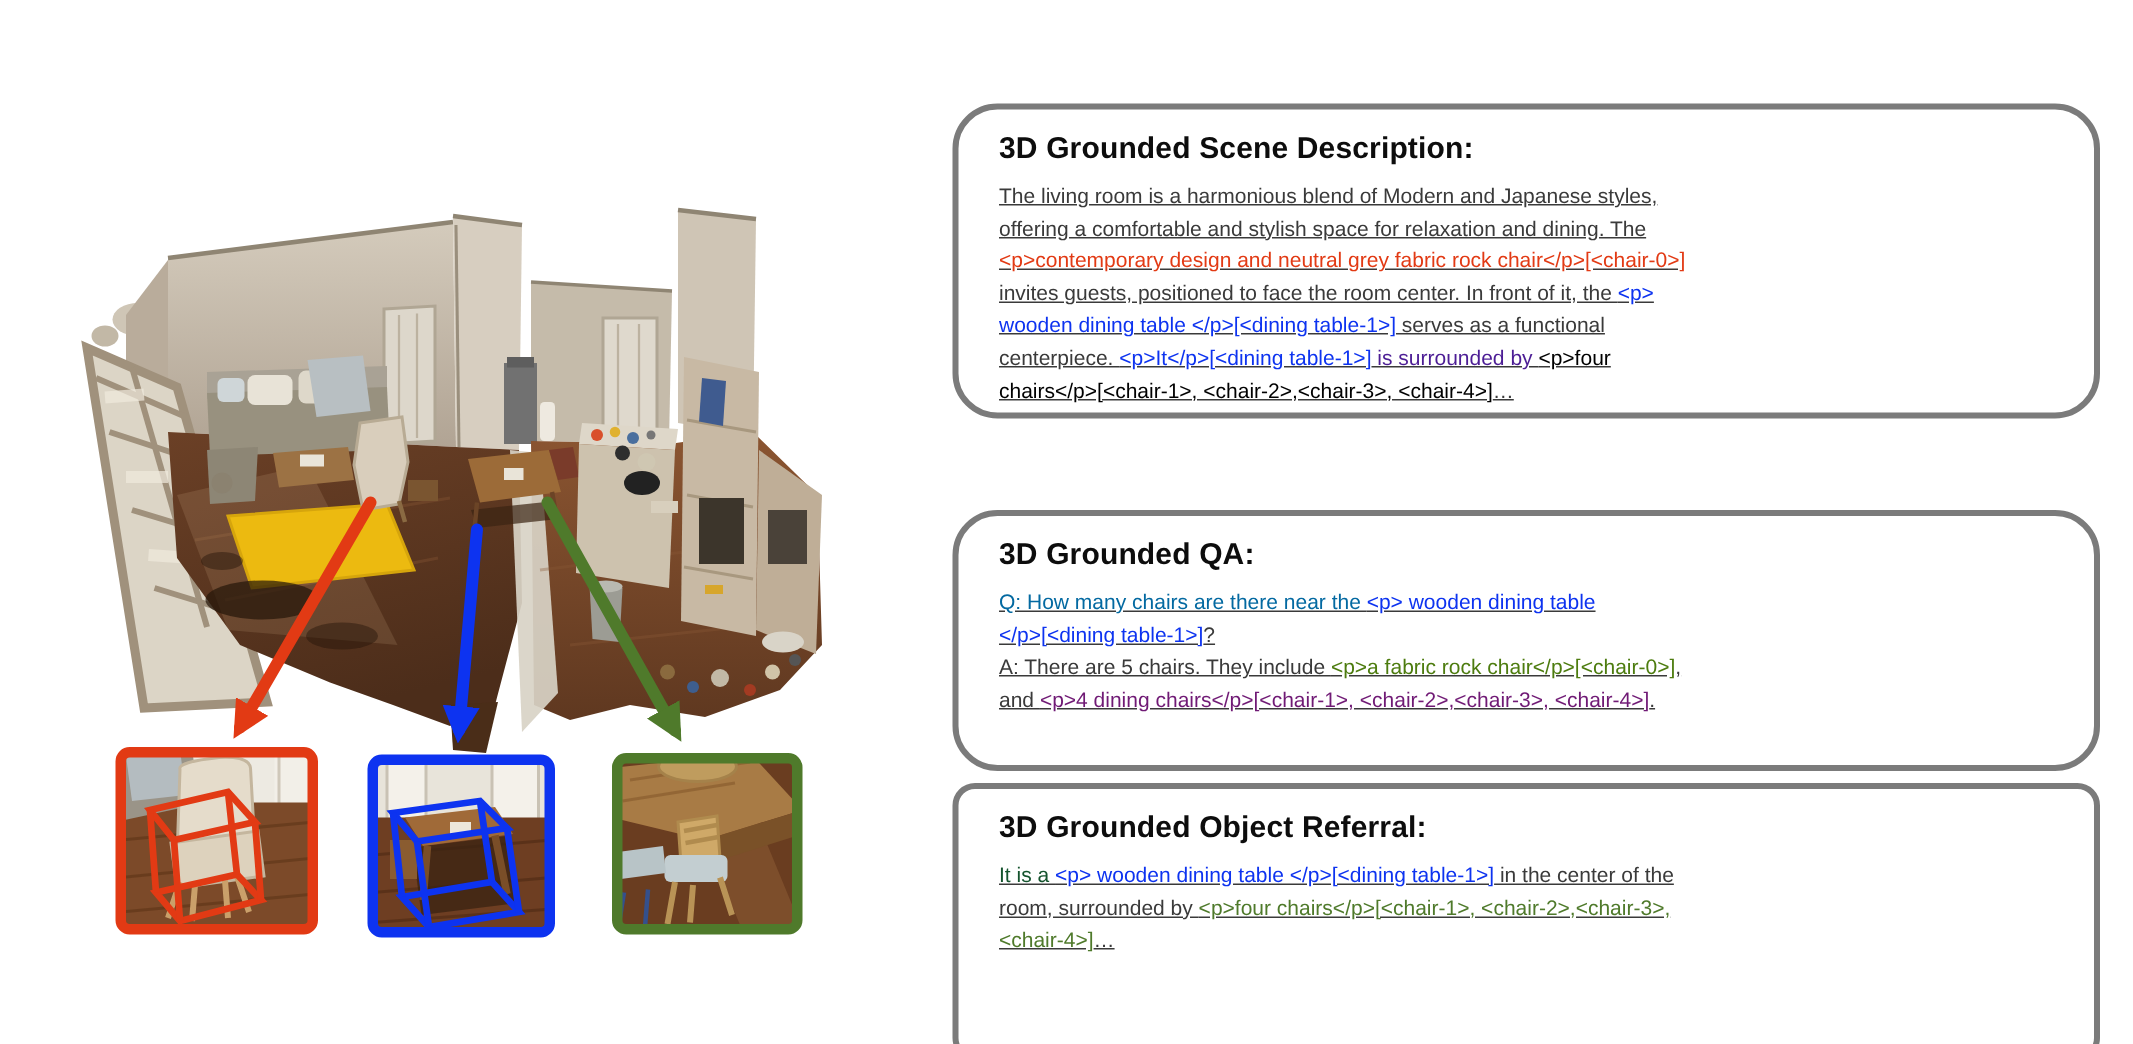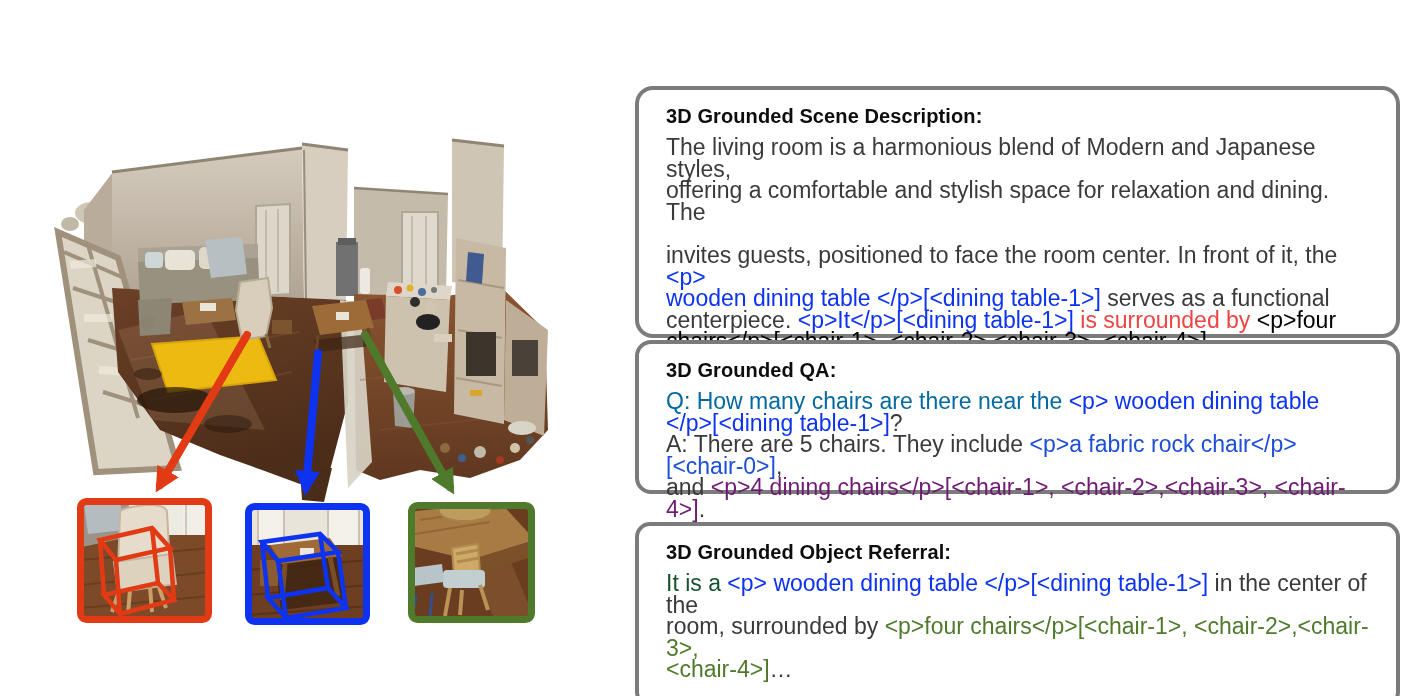--- a/index.html
+++ b/index.html
@@ -7,27 +7,27 @@
        font-family:"Liberation Sans",sans-serif;}
   .stage{position:absolute;left:0;top:0;width:1422px;height:696px;}
 
   
   .scene-svg{position:absolute;left:0;top:0;width:640px;height:696px;}
 
   
   .text-box{position:absolute;left:635px;width:765px;box-sizing:border-box;
             background:#fff;border:4px solid #7b7b7b;border-radius:30px;
             padding:15px 27px 10px 27px;}
-  .box-scene{top:86px;height:252px;border-radius:18px;}
-  .box-qa{top:340px;height:154px;border-radius:16px;}
+  .box-scene{top:69px;height:210px;}
+  .box-qa{top:340px;height:174px;}
   .box-referral{top:522px;height:185px;border-radius:15px;}
   .box-title{font-size:20px;font-weight:bold;color:#0d0d0d;margin:0 0 9px 0;
              letter-spacing:.1px;}
-  .box-body{font-size:23px;line-height:21.6px;color:#3a3a3a;
-            white-space:pre-wrap;}
+  .box-body{font-size:14px;line-height:21.6px;color:#3a3a3a;
+            white-space:pre-wrap;text-decoration:underline;}
   .box-body .seg{display:inline;}
 </style>
 </head>
 <body>
 
 <div class="stage">
 
   <svg class="scene-svg" viewBox="0 0 640 696">
     <defs>
       <linearGradient id="wallG" x1="0" y1="0" x2="0" y2="1">
@@ -246,32 +246,32 @@
       <line x1="247" y1="335" x2="160" y2="485" stroke="var(--red)" stroke-width="8" marker-end="url(#mR)"></line>
       <line x1="318" y1="353" x2="306" y2="487" stroke="var(--blue)" stroke-width="8" marker-end="url(#mB)"></line>
       <line x1="365" y1="335" x2="450" y2="487" stroke="var(--green)" stroke-width="8" marker-end="url(#mG)"></line>
     </g>
   </svg>
 
   <div class="text-box box-scene" style="border-color: rgb(123, 123, 123);">
     <h2 class="box-title">3D Grounded Scene Description:</h2>
     <div class="box-body"><span class="seg" style="color: rgb(58, 58, 58);">The living room is a harmonious blend of Modern and Japanese styles,
 offering a comfortable and stylish space for relaxation and dining. The
-</span><span class="seg" style="color: rgb(58, 58, 58);">
+</span><span class="seg" style="color: rgb(226, 58, 20);">&lt;p&gt;contemporary design and neutral grey fabric rock chair&lt;/p&gt;[&lt;chair-0&gt;]</span><span class="seg" style="color: rgb(58, 58, 58);">
 invites guests, positioned to face the room center. In front of it, the </span><span class="seg" style="color: rgb(13, 51, 240);">&lt;p&gt;
 wooden dining table &lt;/p&gt;[&lt;dining table-1&gt;]</span><span class="seg" style="color: rgb(58, 58, 58);"> serves as a functional
-centerpiece. </span><span class="seg" style="color: rgb(13, 51, 240); text-align: center;">&lt;p&gt;It&lt;/p&gt;[&lt;dining table-1&gt;]</span><span class="seg" style="color: #ef4444; text-align: center;"> is surrounded by </span><span class="seg" style="color: #000000;">&lt;p&gt;four
+centerpiece. </span><span class="seg" style="color: rgb(13, 51, 240); text-align: center;">&lt;p&gt;It&lt;/p&gt;[&lt;dining table-1&gt;]</span><span class="seg" style="color: #4c1d95; text-align: center;"> is surrounded by </span><span class="seg" style="color: #000000;">&lt;p&gt;four
 chairs&lt;/p&gt;[&lt;chair-1&gt;, &lt;chair-2&gt;,&lt;chair-3&gt;, &lt;chair-4&gt;]</span><span class="seg" style="color: rgb(58, 58, 58);">…</span></div>
   </div>
 
   <div class="text-box box-qa" style="border-color: rgb(123, 123, 123);">
     <h2 class="box-title">3D Grounded QA:</h2>
     <div class="box-body"><span class="seg" style="color: #0369a1;">Q: How many chairs are there near the </span><span class="seg" style="color: rgb(13, 51, 240);">&lt;p&gt; wooden dining table
 &lt;/p&gt;[&lt;dining table-1&gt;]</span><span class="seg" style="color: rgb(58, 58, 58);">?
-A: There are 5 chairs. They include </span><span class="seg" style="color: #1d4ed8;">&lt;p&gt;a fabric rock chair&lt;/p&gt;[&lt;chair-0&gt;]</span><span class="seg" style="color: rgb(58, 58, 58);">,
+A: There are 5 chairs. They include </span><span class="seg" style="color: #4d7c0f;">&lt;p&gt;a fabric rock chair&lt;/p&gt;[&lt;chair-0&gt;]</span><span class="seg" style="color: rgb(58, 58, 58);">,
 and </span><span class="seg" style="color: #701a75;">&lt;p&gt;4 dining chairs&lt;/p&gt;[&lt;chair-1&gt;, &lt;chair-2&gt;,&lt;chair-3&gt;, &lt;chair-4&gt;]</span><span class="seg" style="color: rgb(58, 58, 58);">.</span></div>
   </div>
 
   <div class="text-box box-referral" style="border-color: rgb(123, 123, 123);">
     <h2 class="box-title">3D Grounded Object Referral:</h2>
     <div class="box-body"><span class="seg" style="color: #14532d;">It is a </span><span class="seg" style="color: rgb(13, 51, 240);">&lt;p&gt; wooden dining table &lt;/p&gt;[&lt;dining table-1&gt;]</span><span class="seg" style="color: rgb(58, 58, 58);"> in the center of the
 room, surrounded by </span><span class="seg" style="color: rgb(79, 122, 43);">&lt;p&gt;four chairs&lt;/p&gt;[&lt;chair-1&gt;, &lt;chair-2&gt;,&lt;chair-3&gt;,
 &lt;chair-4&gt;]</span><span class="seg" style="color: rgb(58, 58, 58);">…</span></div>
   </div>
 

